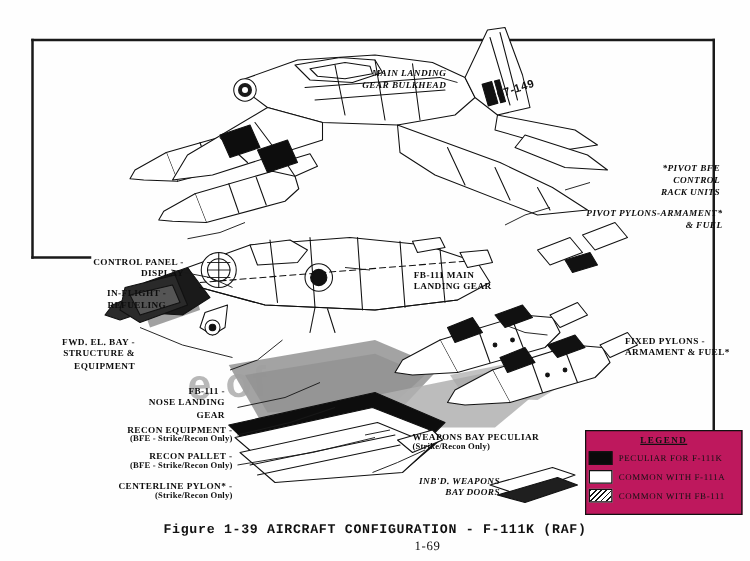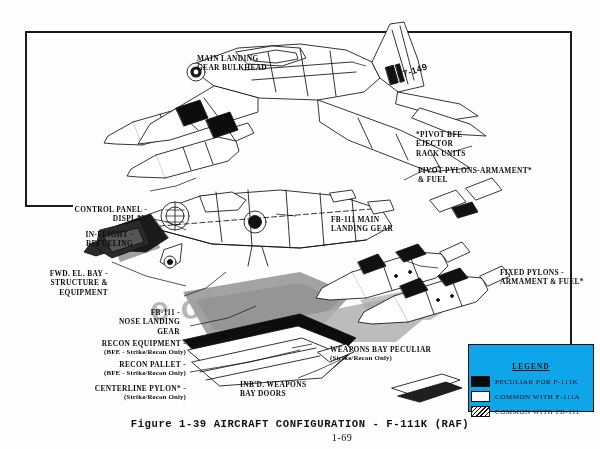--- a/index.html
+++ b/index.html
@@ -85,33 +85,33 @@
     letter-spacing: 0.35px;
     white-space: nowrap;
   }
   .callout .sub {
     font-weight: bold;
     font-size: 6.9px;
     letter-spacing: 0.15px;
   }
   .ta-r { text-align: right; margin-top: 12px; }
   .ta-l { text-align: left; }
-  .ta-c { text-align: left; }
+  .ta-c { text-align: right; font-style: italic; }
 
   
   #legend-box {
     position: absolute;
     left: 468px;
     top: 344px;
     width: 126px;
     height: 68px;
-    background: #0ea5e9;
+    background: #be185d;
     border: 1.6px solid #111;
     box-sizing: border-box;
-    padding: 18px 0 0 0;
+    padding: 3px 0 0 0;
   }
   #legend-title {
     text-align: center;
     font-family: "Liberation Serif", serif;
     font-size: 7.2px;
     font-weight: bold;
     letter-spacing: 1.2px;
     color: #111;
     text-decoration: underline;
     margin-bottom: 3px;
@@ -396,21 +396,21 @@
 
   <div id="tail-serial">67-149</div>
 
   <div id="callout-layer">
       <div class="callout ta-c" style="top: 54px; left: 197px; width: 160px;">
         <div>MAIN LANDING</div>
         <div>GEAR BULKHEAD</div>
       </div>
       <div class="callout ta-c" style="top: 130px; left: 416px; width: 160px;">
         <div>*PIVOT BFE</div>
-        <div>EJECTOR</div>
+        <div>CONTROL</div>
         <div>RACK UNITS</div>
       </div>
       <div class="callout ta-c" style="top: 166px; left: 418px; width: 160px;">
         <div>PIVOT PYLONS-ARMAMENT*</div>
         <div>&amp; FUEL</div>
       </div>
       <div class="callout ta-r" style="top: 193px; left: 0px; width: 147px;">
         <div>CONTROL PANEL -</div>
         <div>DISPLAY</div>
       </div>

